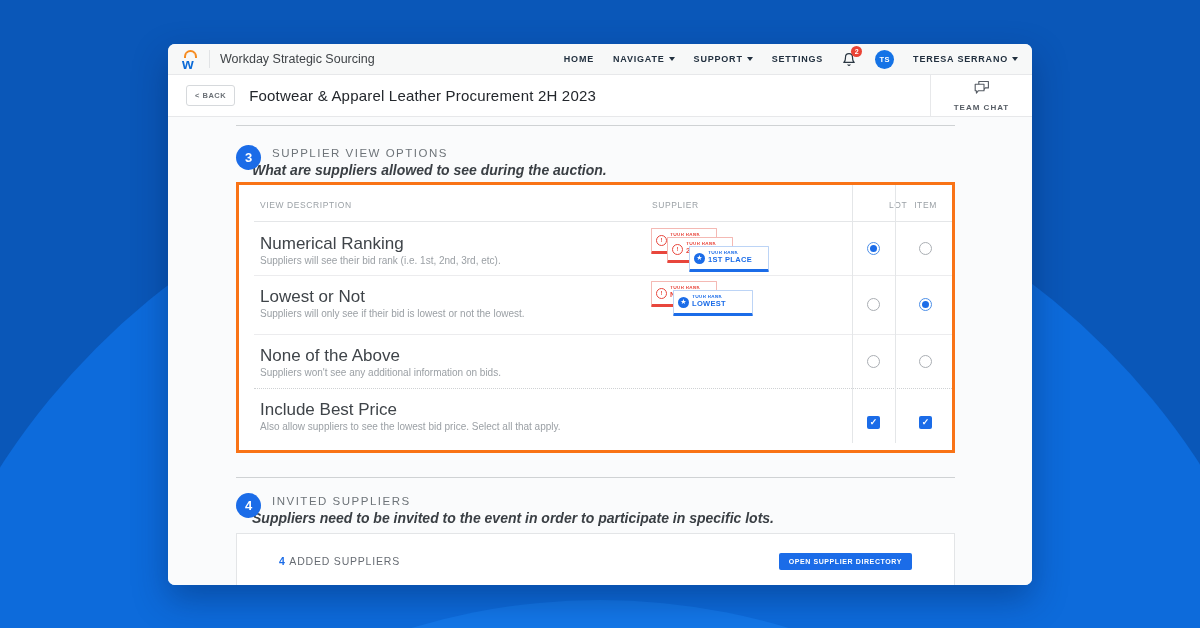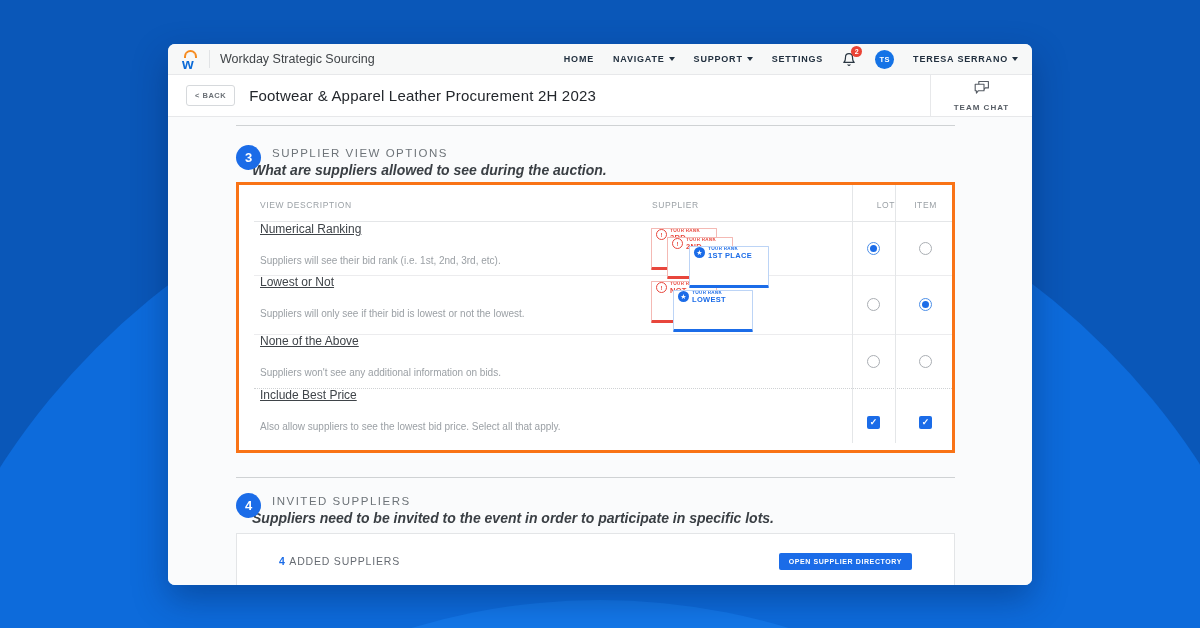--- a/index.html
+++ b/index.html
@@ -65,46 +65,46 @@
                  display:flex; align-items:center; justify-content:center; }
   .sec-title { margin-left:36px; font-size:11.5px; letter-spacing:1.5px; color:#6e7479; padding-top:2px; }
   .sec-sub { margin-left:16px; font-size:14px; font-weight:700; color:#3a3f44; margin-top:3px;font-style:italic; }
 
   
   .svo-table { position:absolute; top:65px; left:68px; width:719px; height:271px;
                background:#fff; border:3px solid #f97316; }
   .thead { position:relative; height:37px; }
   .th { position:absolute; font-size:8.5px; letter-spacing:.6px; color:#9ba1a6; top:15px; }
   .th-desc { left:21px; } .th-preview { left:413px; }
-  .th-lot { left:613px; width:43px; text-align:right; }
+  .th-lot { left:650px; width:43px; text-align:left; }
   .th-item { left:656px; width:61px; text-align:center; }
   .thead-line { position:absolute; left:15px; right:0; top:36px; border-top:1px solid #e4e6e8; }
   .col-line { position:absolute; top:0; height:258px; width:0; border-left:1px solid #e4e6e8; }
   .col-line.l1 { left:613px; } .col-line.l2 { left:656px; }
 
   .t-row { position:relative; }
   .t-sep { position:absolute; left:15px; right:0; top:0; border-top:1px solid #ececee; }
   .t-sep.dotted { border-top:1px dotted #cfd2d4; }
-  .row-title { position:absolute; left:21px; top:0; font-size:12px; font-weight:500; color:#3f4449;text-decoration:underline; }
+  .row-title { position:absolute; left:21px; top:12px; font-size:17px; font-weight:500; color:#3f4449; }
   .row-desc { position:absolute; left:21px; top:33px; font-size:10px; color:#9ba0a5; }
   .row-preview { position:absolute; left:412px; top:6px; width:180px; height:50px; }
   .ctrl { position:absolute; top:0; height:100%; display:flex; align-items:center; justify-content:center; }
   .ctrl-lot { left:613px; width:43px; } .ctrl-item { left:656px; width:61px; }
 
   .radio { width:13px; height:13px; border-radius:50%; border:1px solid #aaaeb3; background:#fff;
            position:relative; cursor:pointer; }
   .radio.checked { border-color:#4d8fe8; }
   .radio.checked::after { content:""; position:absolute; inset:2px; border-radius:50%; background:#1b6ce8; }
   .checkbox { width:13px; height:13px; border-radius:2px; background:#1b6ce8; color:#fff;
               font-size:9px; font-weight:700; display:flex; align-items:center; justify-content:center;
               cursor:pointer; }
 
   
-  .pcard { position:absolute; background:#fff; display:flex; align-items:flex-start; gap:3px;
-           padding:0 4px; height:42px; border-radius:1px; }
+  .pcard { position:absolute; background:#fff; display:flex; align-items:center; gap:3px;
+           padding:0 4px; height:26px; border-radius:1px; }
   .pcard.red { border:1px solid #f4b9b4; border-bottom:3px solid #e8463c; color:#e8463c; width:66px; }
   .pcard.blue { border:1px solid #bcd4f6; border-bottom:3px solid #1b6ce8; color:#1b6ce8; width:80px; }
   .picon { width:11px; height:11px; border-radius:50%; flex:none;
            display:flex; align-items:center; justify-content:center; }
   .picon.alert { border:1.5px solid #e8463c; color:#e8463c; font-size:6px; font-weight:800; }
   .picon.star { background:#1b6ce8; color:#fff; font-size:7px; }
   .ptxt { display:flex; flex-direction:column; line-height:1.1; overflow:hidden; }
   .plabel { font-size:4.5px; letter-spacing:.3px; font-weight:700; white-space:nowrap; }
   .pvalue { font-size:7.5px; font-weight:800; letter-spacing:.3px; white-space:nowrap; }
 

